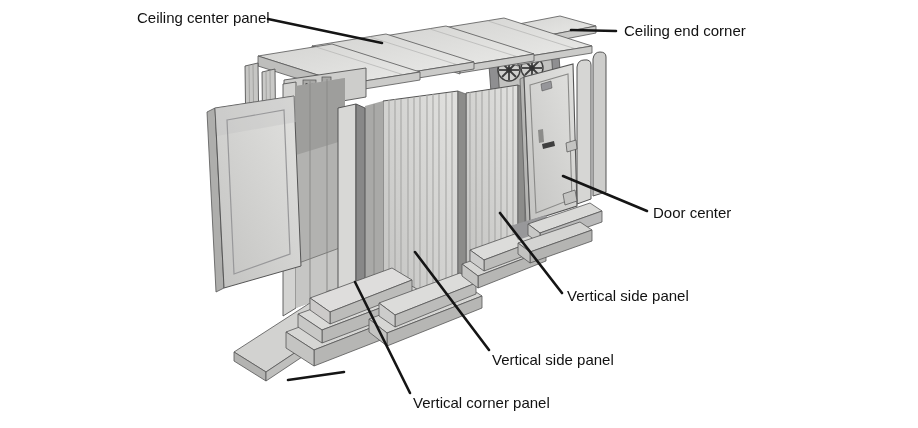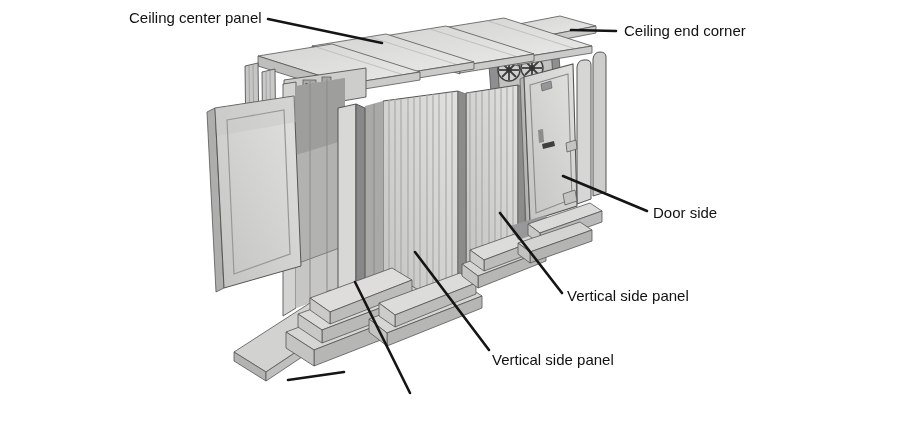--- a/index.html
+++ b/index.html
@@ -1,20 +1,20 @@
 <!DOCTYPE html>
 <html><head>
 <meta charset="utf-8">
 <style>
   html,body{margin:0;padding:0;background:#ffffff;}
   .stage{position:relative;width:918px;height:428px;background:#ffffff;overflow:hidden;
          font-family:"Liberation Sans", sans-serif;}
   .stage svg{position:absolute;left:0;top:0;}
   .label{position:absolute;font-size:15px;line-height:17px;color:#111;white-space:nowrap;}
-  .lbl-ceiling-center{left:129px;top:9px;}
+  .lbl-ceiling-center{left:137px;top:9px;}
   .lbl-ceiling-end{left:624px;top:22px;}
   .lbl-door{left:653px;top:204px;}
   .lbl-side-upper{left:567px;top:287px;}
   .lbl-side-lower{left:492px;top:351px;}
   .lbl-corner{left:413px;top:394px;}
   .lbl-floor{left:199px;top:387px;}
 </style>
 </head>
 <body>
 
@@ -239,17 +239,18 @@
     <line x1="647" y1="211" x2="563" y2="176"></line>
     <line x1="562" y1="293" x2="500" y2="213"></line>
     <line x1="489" y1="350" x2="415" y2="252"></line>
     <line x1="410" y1="393" x2="355" y2="282"></line>
     <line x1="288" y1="380" x2="344" y2="372"></line>
   </g>
 </svg>
 
 <div class="label lbl-ceiling-center">Ceiling center panel</div>
 <div class="label lbl-ceiling-end">Ceiling end corner</div>
-<div class="label lbl-door">Door side</div>
+<div class="label lbl-door">Door center</div>
 <div class="label lbl-side-upper">Vertical side panel</div>
 <div class="label lbl-side-lower">Vertical side panel</div>
+<div class="label lbl-corner">Vertical corner panel</div>
 
 </div>
 
 </body></html>

